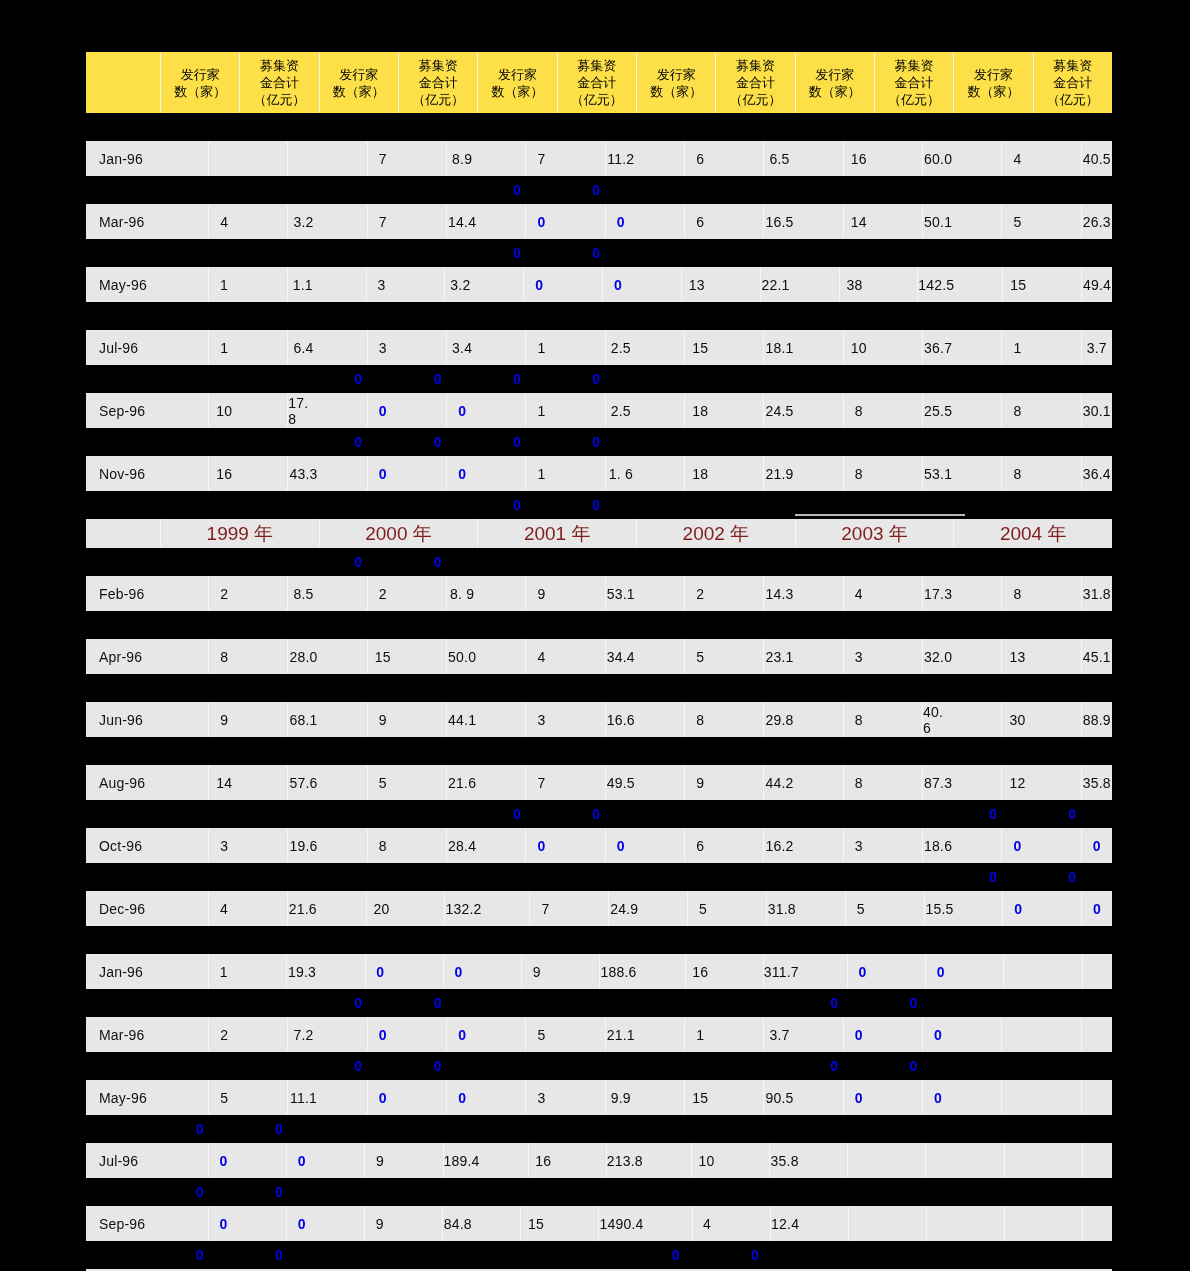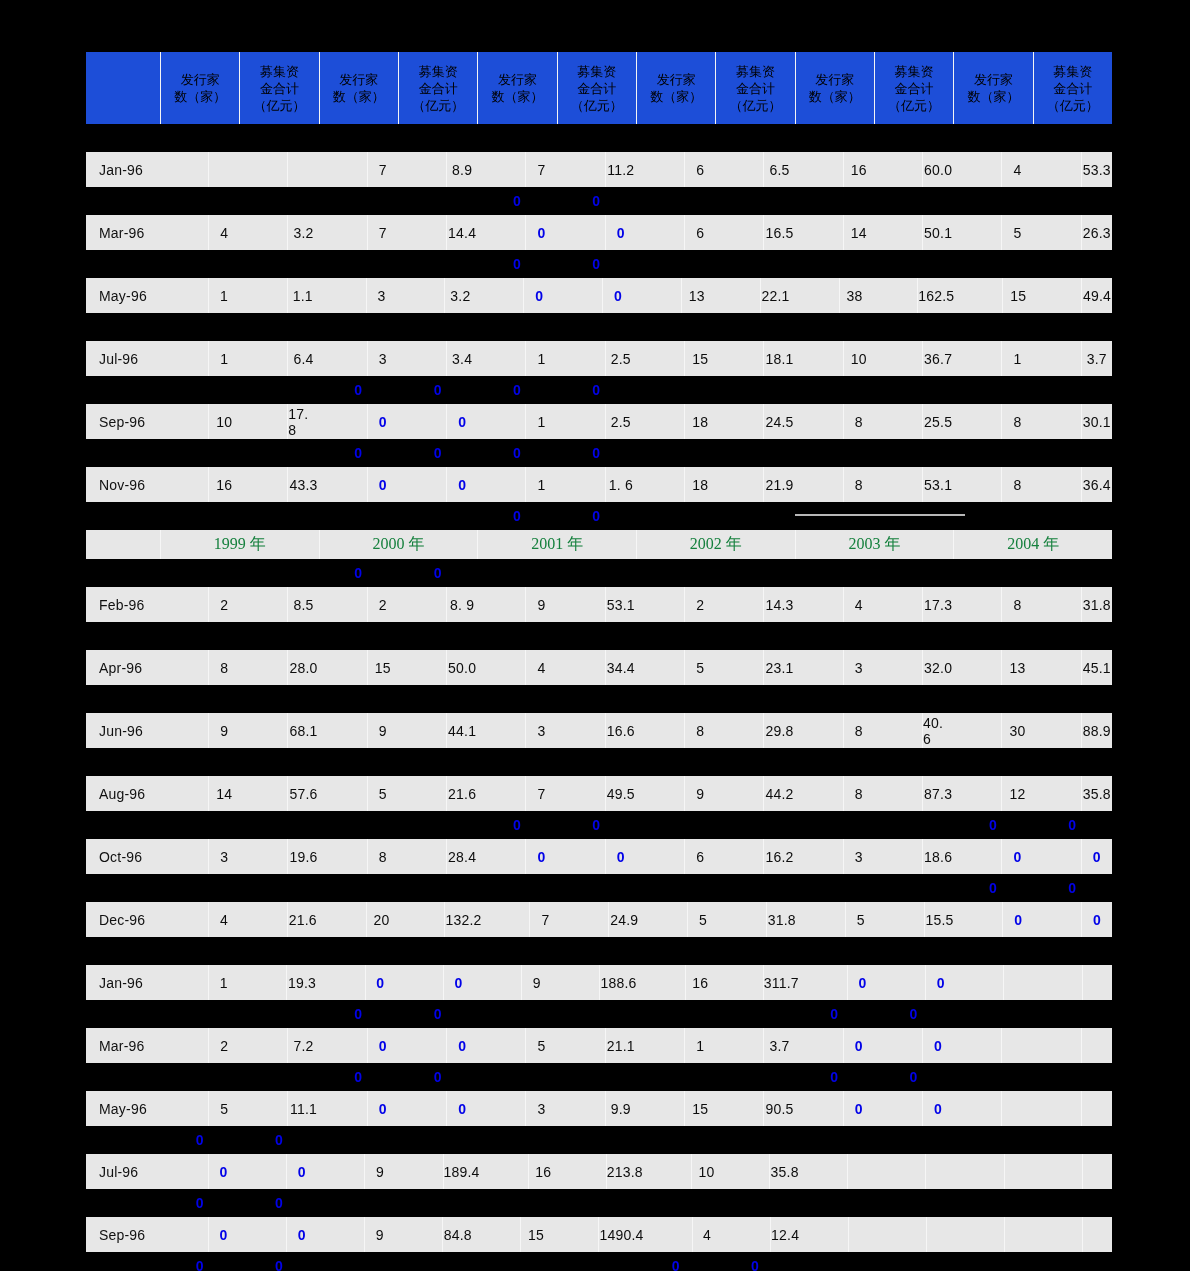--- a/index.html
+++ b/index.html
@@ -3,21 +3,21 @@
 <meta charset="utf-8">
 <style>
   html,body{margin:0;padding:0;}
   body{
     width:1190px;height:1271px;overflow:hidden;
     background:#000000;
     font-family:"Liberation Sans","DejaVu Sans",sans-serif;
   }
   #canvas{position:relative;width:1190px;height:1271px;background:#000000;}
   #tbl{position:absolute;left:86px;top:52px;width:1026px;}
-  .hrow{height:72px;background:#1d4ed8;display:flex;}
+  .hrow{height:61px;background:#fde047;display:flex;}
   .hcell{
     flex:1 1 0;display:flex;align-items:center;justify-content:center;
     text-align:center;font-size:13px;line-height:17px;color:#000;
     white-space:pre-line;border-left:1px solid #f4f4f4;box-sizing:border-box;
   }
   .hspacer{flex:0 0 74px;border-left:none;}
   .row{display:flex;}
   .row.gray{height:35px;background:#e7e7e7;gap:48px;}
   .row.black{height:28px;background:#000000;}
   .cell{
@@ -27,21 +27,21 @@
   .gray .cell{border-left:1px solid #f6f6f6;}
   .gray .cell.label{border-left:none;}
   .cell.label{
     flex:0 0 74px;justify-content:flex-start;padding-left:13px;color:#111;
   }
   .cell.zero{color:#0202e8;font-weight:bold;}
   .black .cell{border-left:none;color:#0202e8;font-weight:bold;}
   .yrow{height:29px;background:#e7e7e7;display:flex;}
   .ycell{
     flex:1 1 0;display:flex;align-items:center;justify-content:center;
-    font-size:16px;color:#15803d;border-left:1px solid #f6f6f6;box-sizing:border-box;font-family:Liberation Serif, serif;
+    font-size:19px;color:#7f1d1d;border-left:1px solid #f6f6f6;box-sizing:border-box;
   }
   .yspacer{flex:0 0 74px;border-left:none;}
   #strip2003{position:absolute;left:709px;top:462px;width:170px;height:2px;background:#b7b7b7;}
 </style>
 </head>
 <body>
 
 <div id="canvas">
   <div id="tbl">
     <div class="hrow" id="hrow">
@@ -99,21 +99,21 @@
           <div class="cell"></div>
           <div class="cell">7</div>
           <div class="cell">8.9</div>
           <div class="cell">7</div>
           <div class="cell">11.2</div>
           <div class="cell">6</div>
           <div class="cell">6.5</div>
           <div class="cell">16</div>
           <div class="cell">60.0</div>
           <div class="cell">4</div>
-          <div class="cell">53.3</div>
+          <div class="cell">40.5</div>
         </div>
         <div class="row black">
           <div class="cell label"></div>
           <div class="cell"></div>
           <div class="cell"></div>
           <div class="cell"></div>
           <div class="cell"></div>
           <div class="cell zero">0</div>
           <div class="cell zero">0</div>
           <div class="cell"></div>
@@ -157,21 +157,21 @@
           <div class="cell label">May-96</div>
           <div class="cell">1</div>
           <div class="cell">1.1</div>
           <div class="cell">3</div>
           <div class="cell">3.2</div>
           <div class="cell zero">0</div>
           <div class="cell zero">0</div>
           <div class="cell">13</div>
           <div class="cell">22.1</div>
           <div class="cell">38</div>
-          <div class="cell">162.5</div>
+          <div class="cell">142.5</div>
           <div class="cell">15</div>
           <div class="cell">49.4</div>
         </div>
         <div class="row black">
           <div class="cell label"></div>
           <div class="cell"></div>
           <div class="cell"></div>
           <div class="cell"></div>
           <div class="cell"></div>
           <div class="cell"></div>

